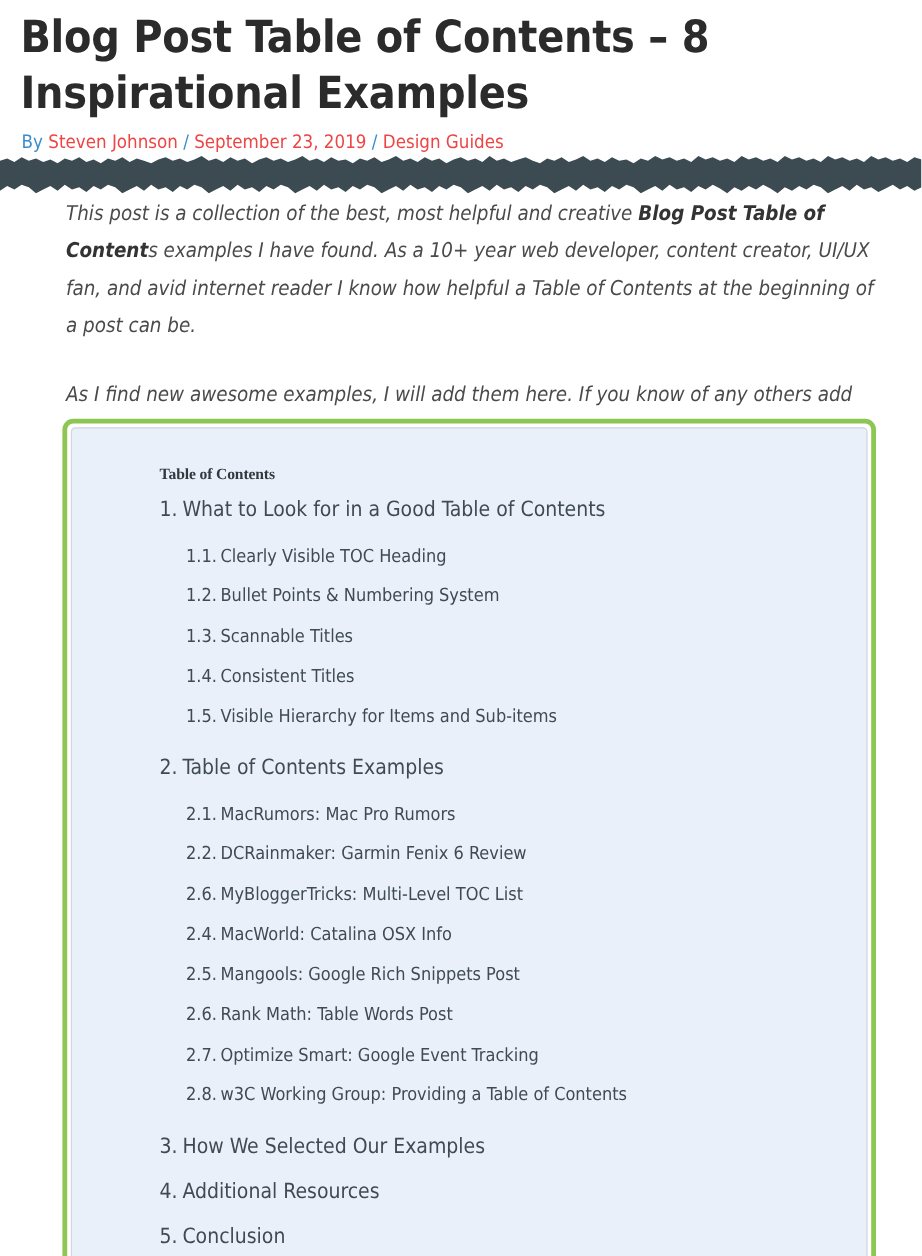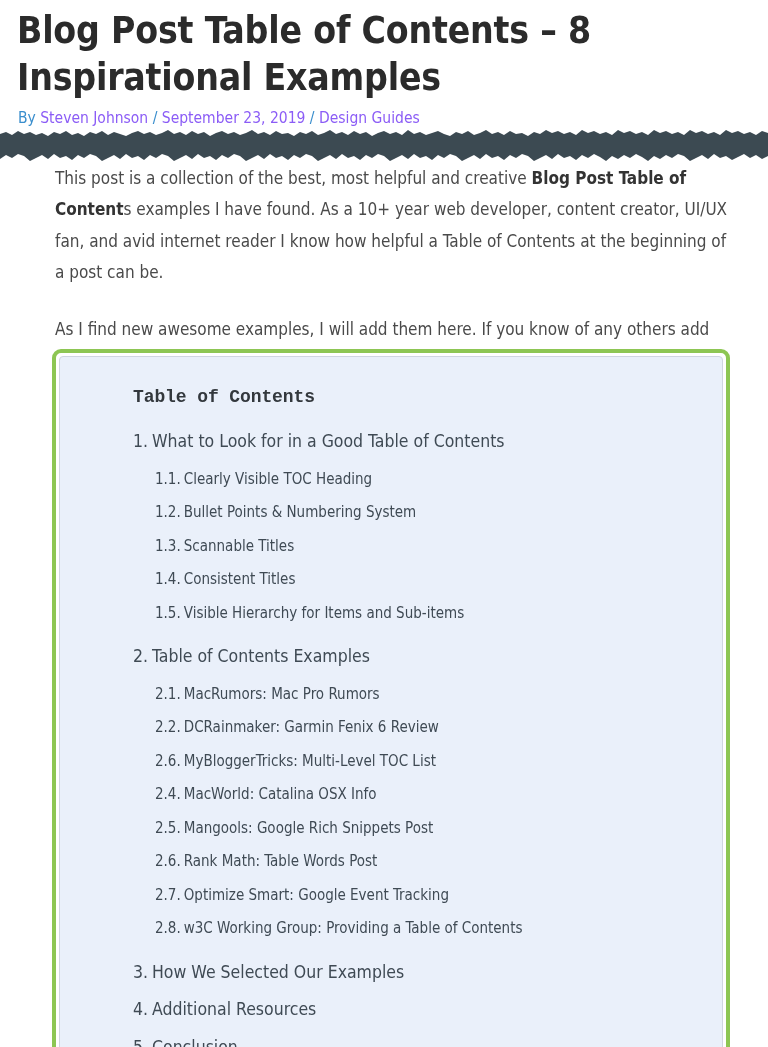--- a/index.html
+++ b/index.html
@@ -36,21 +36,21 @@
   .post-meta {
     margin: 7px 0 0 1px;
     font-family: "DejaVu Sans Condensed", "Liberation Sans Narrow", "Liberation Sans", sans-serif;
     font-stretch: condensed;
     font-size: 15.5px;
     line-height: 1.2;
     color: #3a8ecd;
     white-space: nowrap;
   }
   .post-meta .meta-link {
-    color: #8b5cf6;
+    color: #ef4444;
     text-decoration: none;
   }
   .post-meta .meta-sep {
     color: #3a8ecd;
   }
 
   
   .torn-divider {
     position: absolute;
     left: 0;
@@ -67,20 +67,21 @@
   }
 
   
   .post-body {
     position: absolute;
     top: 163px;
     left: 0;
     width: 768px;
     padding: 0 40px 0 55px;
     box-sizing: border-box;
+    font-style: italic;
   }
   .post-body p {
     margin: 0 0 25px 0;
     font-family: "DejaVu Sans Condensed", "Liberation Sans Narrow", "Liberation Sans", sans-serif;
     font-stretch: condensed;
     font-size: 17px;
     line-height: 1.85;
     color: #4a4a4a;
   }
   .post-body p strong {
@@ -102,24 +103,24 @@
   }
   .toc-inner {
     border: 1px solid #cfd6e0;
     border-radius: 4px;
     background: #eaf0fa;
     padding: 30px 28px 36px 28px;
     min-height: 638px;
     box-sizing: border-box;
   }
   .toc-heading {
-    margin: 0 0 18px 0;
+    margin: 0 0 6px 0;
     padding-left: 45px;
-    font-family: Liberation Mono, monospace;
-    font-size: 18px;
+    font-family: Liberation Serif, serif;
+    font-size: 13px;
     font-weight: 700;
     color: #33383d;
     letter-spacing: -0.1px;
   }
   .toc-list {
     list-style: none;
     margin: 0;
     padding: 0 0 0 45px;
   }
   .toc-item-l1 {

